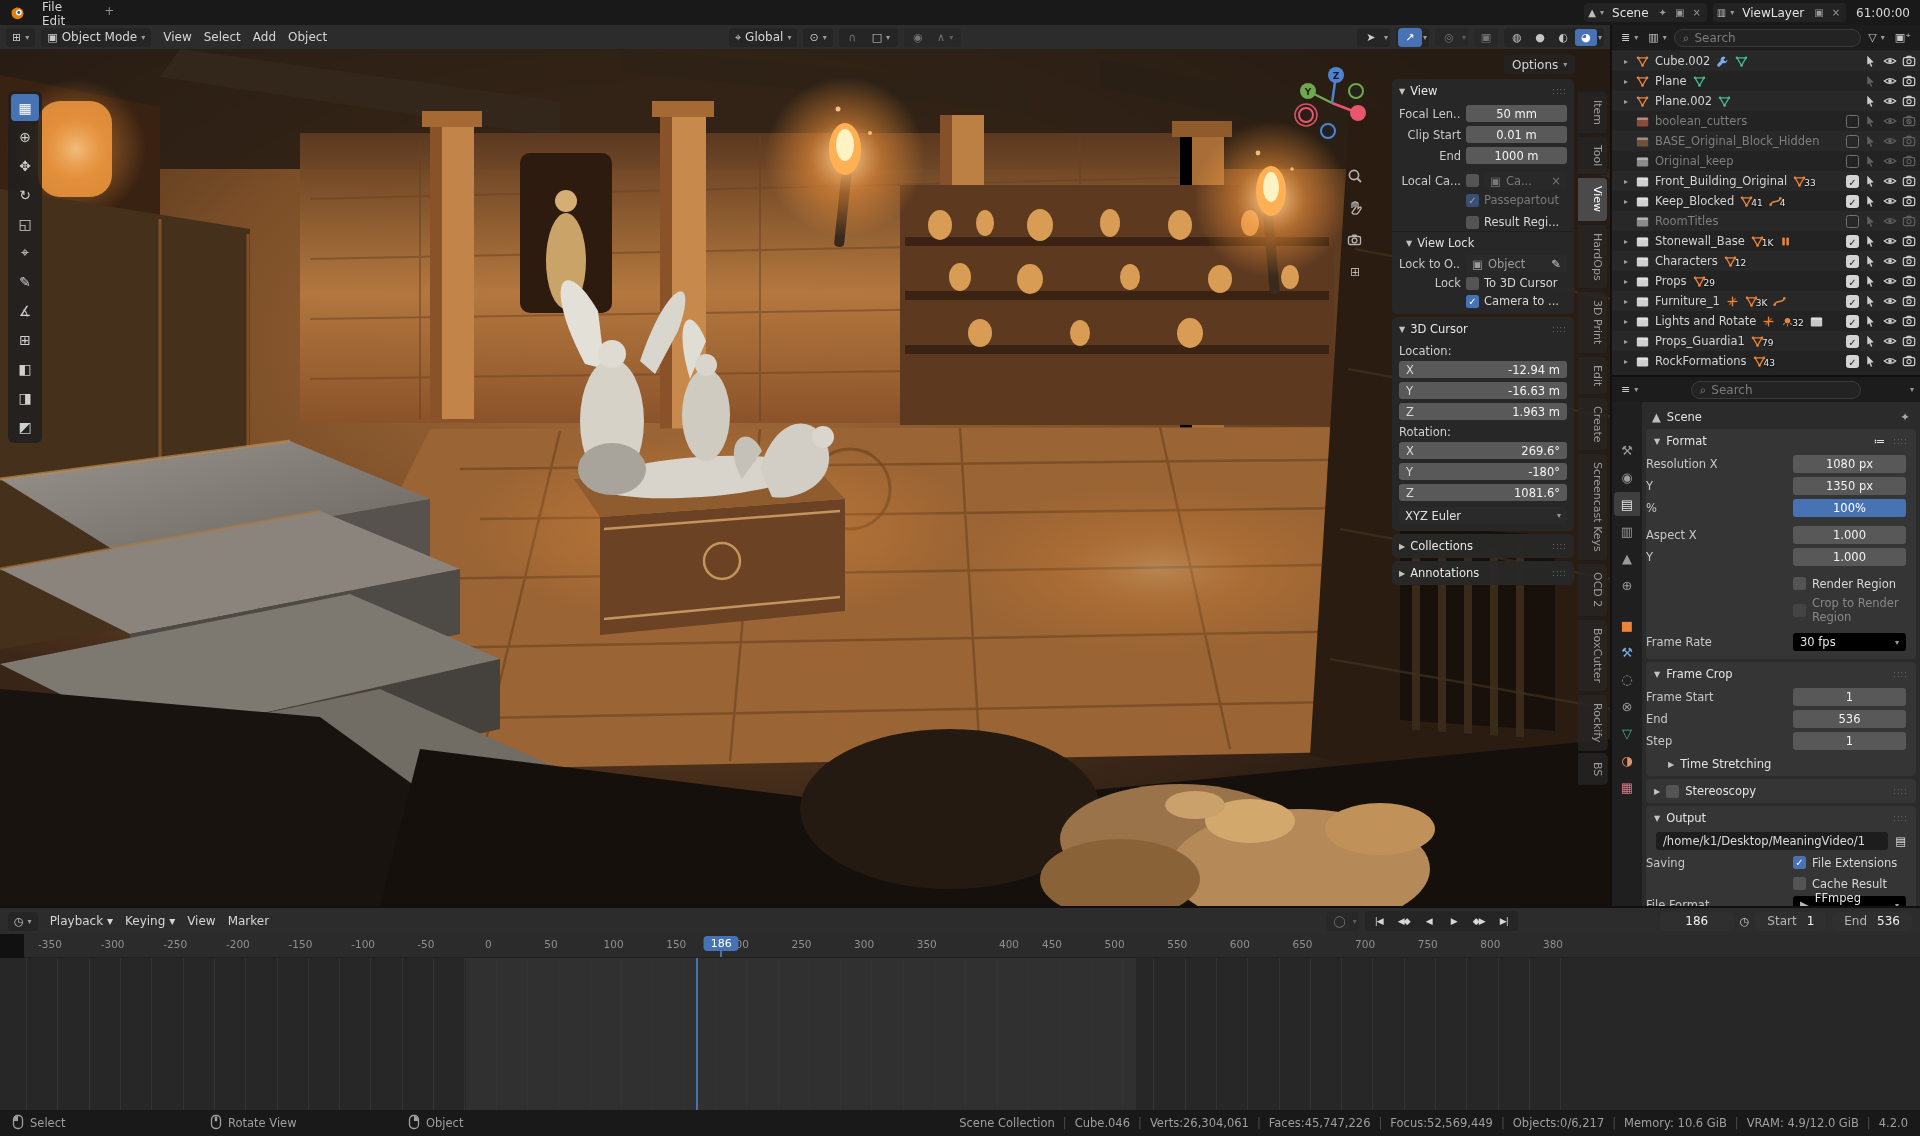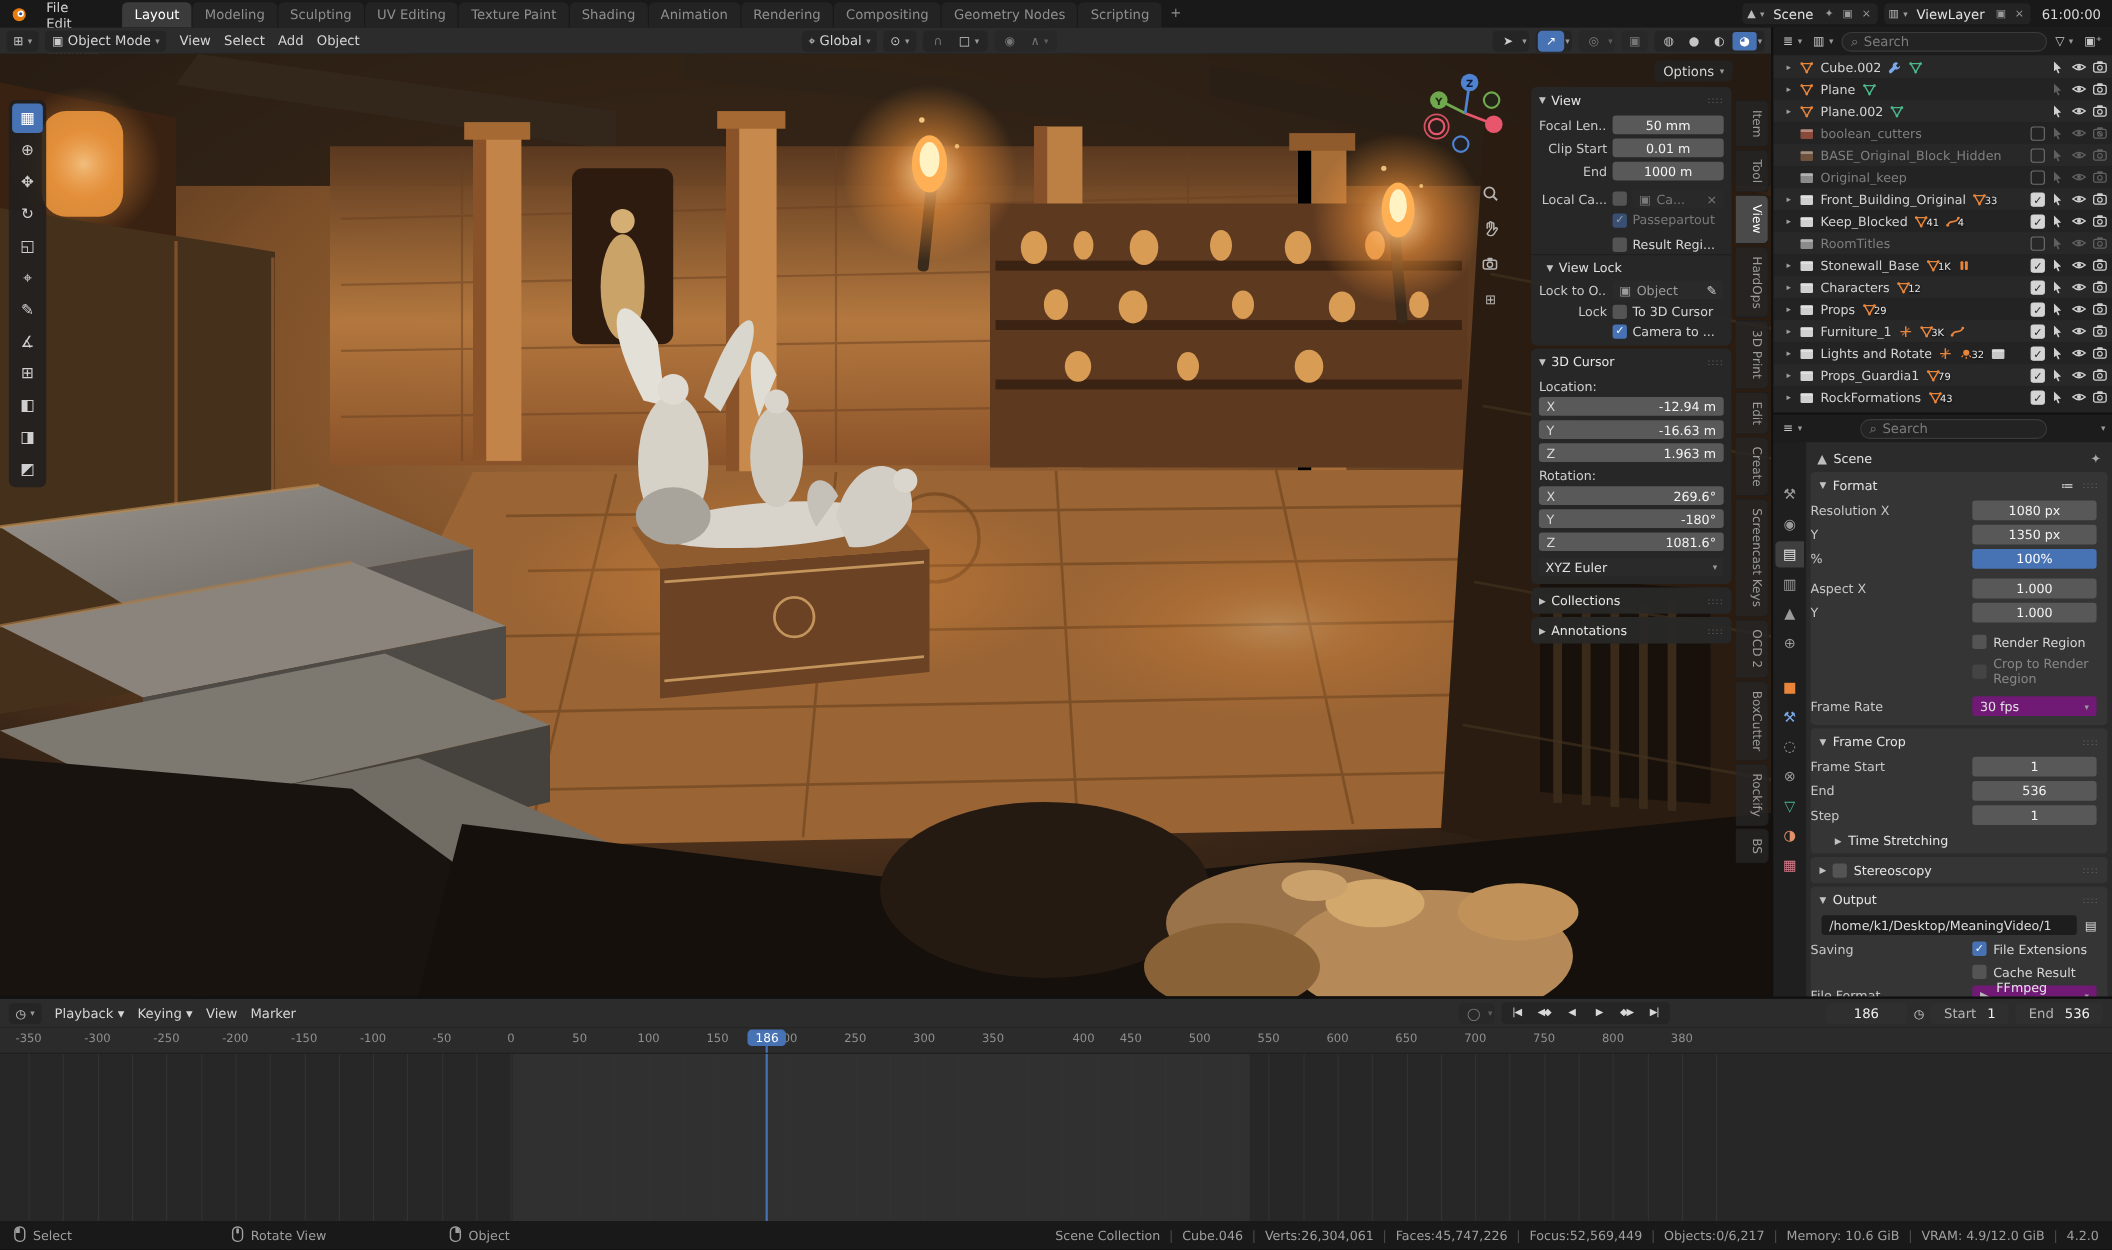--- a/index.html
+++ b/index.html
@@ -118,34 +118,34 @@
   .crumb .pin { margin-left:auto; color:#a8a8a8; }
   .sect { background:#353535; border-radius:4px; margin-bottom:3px; overflow:hidden; }
   .sect-head { display:flex; align-items:center; gap:6px; padding:5px 8px; color:#e4e4e4; }
   .sect-head .grip { color:#6c6c6c; font-size:8px; letter-spacing:1px; }
   .sect-head .right { margin-left:auto; display:flex; gap:8px; align-items:center; }
   .prow { display:flex; align-items:center; padding:2px 10px 2px 0; gap:7px; min-height:21px; }
   .plabel { width:140px; flex:0 0 140px; text-align:left; color:#c8c8c8; white-space:nowrap; }
   .pctrl { flex:1; display:flex; align-items:center; gap:6px; }
   .pfld { flex:1; background:#585858; border-radius:3px; height:18px; display:flex; align-items:center; justify-content:center; color:#f2f2f2; }
   .pfld.slider { background:#4772b3; color:#fff; }
-  .pdrop { flex:1; background:#701a75; border-radius:3px; height:18px; display:flex; align-items:center; padding:0 7px; gap:6px; color:#e4e4e4; }
+  .pdrop { flex:1; background:#000000; border-radius:3px; height:18px; display:flex; align-items:center; padding:0 7px; gap:6px; color:#e4e4e4; }
   .pdrop .carat { margin-left:auto; }
   .pathfld { flex:1; background:#1d1d1d; border-radius:3px; height:18px; display:flex; align-items:center; padding:0 7px; color:#dcdcdc; white-space:nowrap; overflow:hidden; }
   .cblabel { color:#d6d6d6; }
   .cblabel.dis { color:#7a7a7a; }
 
   
   .timeline { flex:0 0 204px; display:flex; flex-direction:column; border-top:2px solid #101010; position:relative; }
   .tl-header { height:26px; background:#2c2c2c; display:flex; align-items:center; gap:6px; padding:0 8px; flex:0 0 26px; }
   .transport { display:flex; align-items:center; gap:1px; background:#252525; border-radius:4px; padding:1px 2px; }
   .tbtn { min-width:24px; height:18px; border-radius:3px; color:#d8d8d8; display:flex; align-items:center; justify-content:center; font-size:9px; letter-spacing:-1px; padding:0 3px; }
   .tl-frame { width:74px; background:#2f2f2f; border-radius:4px; height:19px; display:flex; align-items:center; justify-content:center; color:#f0f0f0; }
   .tl-se { background:#2f2f2f; border-radius:4px; height:19px; display:flex; align-items:center; justify-content:center; gap:10px; padding:0 12px; color:#cfcfcf; }
-  .tl-ruler { height:24px; background:#2b2b2b; position:relative; flex:0 0 24px; border-bottom:1px solid #202020; }
+  .tl-ruler { height:24px; background:#2b2b2b; position:relative; flex:0 0 24px; border-bottom:1px solid #202020;margin-left:24px; }
   .tick-label { position:absolute; top:4px; transform:translateX(-50%); color:#909090; font-size:10.5px; }
   .tl-body { flex:1; background:#272727; position:relative; overflow:hidden; }
   .range-band { position:absolute; top:0; bottom:0; background:#303030; }
   .gridline { position:absolute; top:0; bottom:0; width:1px; background:#333333; }
   .playhead-line { position:absolute; top:0; bottom:0; width:2px; background:#4772b3; }
   .playhead-chip { position:absolute; top:2px; transform:translateX(-50%); background:#4772b3; color:#fff;
     border-radius:4px; padding:1px 7px; font-size:11px; }
 
   
   .statusbar { flex:0 0 26px; background:#191919; display:flex; align-items:center; padding:0 12px; color:#9f9f9f; font-size:11.5px; }
@@ -168,33 +168,20 @@
           <path d="M2 9 L9 4 L11 7 Z" fill="#e87d0d"></path>
         </svg>
     </div>
     <nav id="tb-menus">
         <div class="tb-menu">File</div>
         <div class="tb-menu">Edit</div>
         <div class="tb-menu">Render</div>
         <div class="tb-menu">Window</div>
         <div class="tb-menu">Help</div>
       </nav>
-    <div class="tb-tabs" id="tb-tabs">
-        <div class="ws-tab active">Layout</div>
-        <div class="ws-tab">Modeling</div>
-        <div class="ws-tab">Sculpting</div>
-        <div class="ws-tab">UV Editing</div>
-        <div class="ws-tab">Texture Paint</div>
-        <div class="ws-tab">Shading</div>
-        <div class="ws-tab">Animation</div>
-        <div class="ws-tab">Rendering</div>
-        <div class="ws-tab">Compositing</div>
-        <div class="ws-tab">Geometry Nodes</div>
-        <div class="ws-tab">Scripting</div>
-      </div>
     <div class="ws-plus">+</div>
     <div class="tb-right">
       <div class="id-selector">
         <span class="icn">▲</span>
           <span class="carat">▾</span>
         <span class="txt">Scene</span>
         <span class="mini-ic">✦</span>
         <span class="mini-ic">▣</span>
         <span class="mini-ic">×</span>
       </div>

